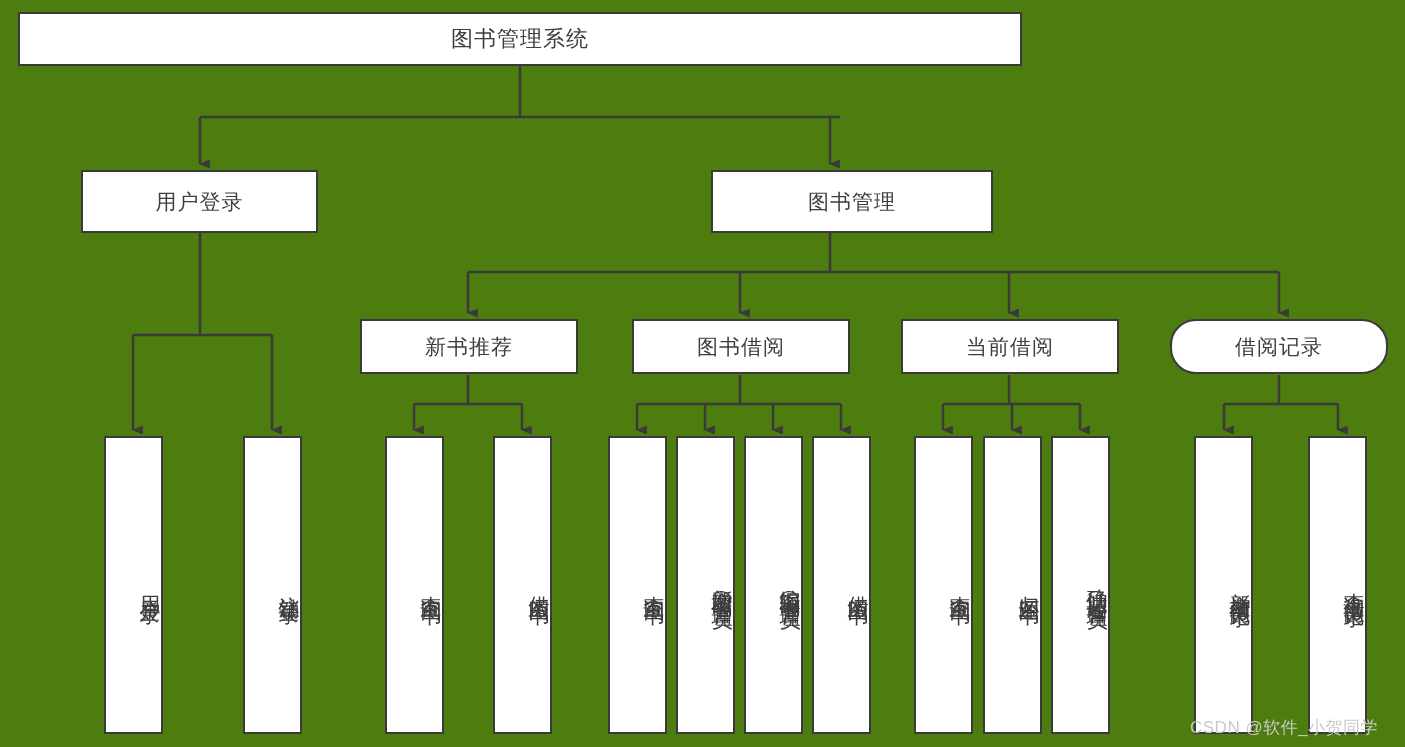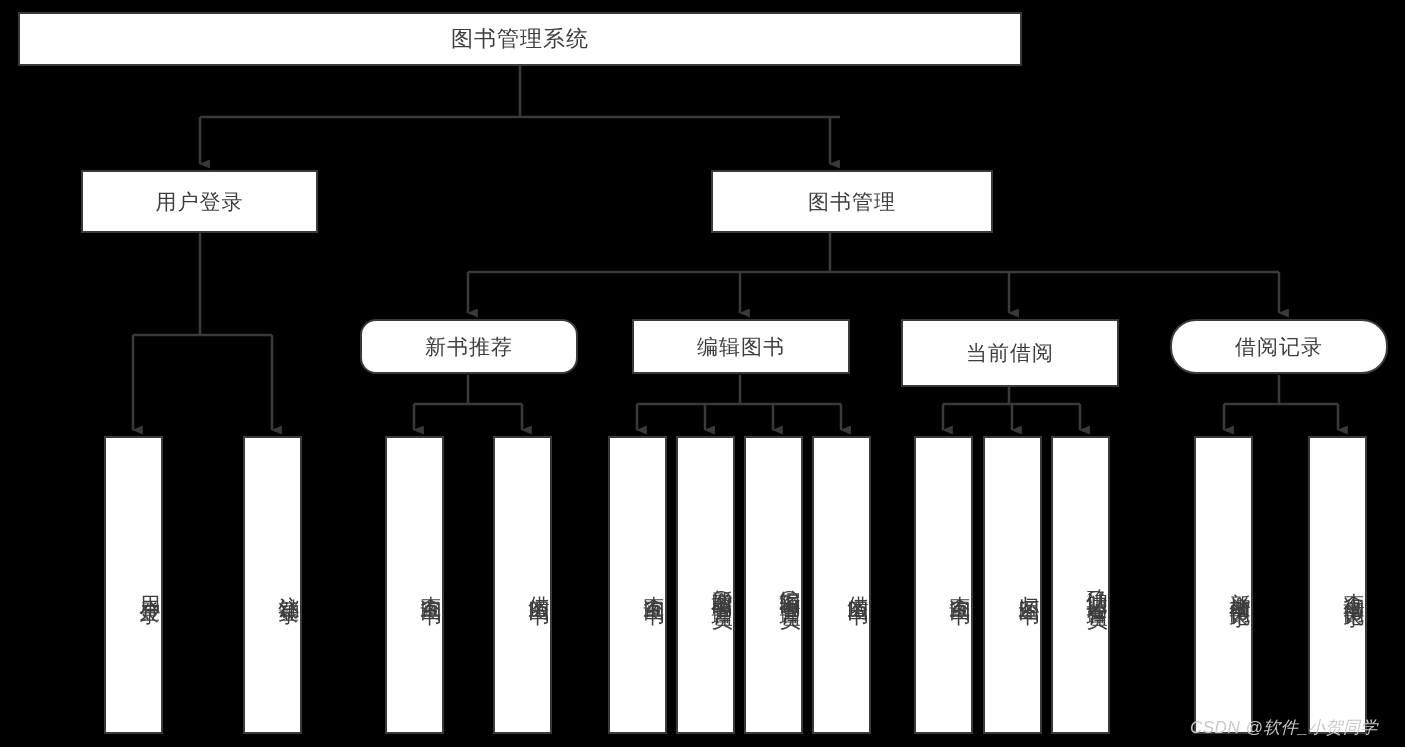--- a/index.html
+++ b/index.html
@@ -7,21 +7,21 @@
     padding: 0;
     background: #ffffff;
   }
   body {
     font-family: "Liberation Sans", "DejaVu Sans", sans-serif;
   }
   #canvas {
     position: relative;
     width: 1405px;
     height: 747px;
-    background: #000000;
+    background: #4d7c0f;
     overflow: hidden;
   }
   #edges {
     position: absolute;
     left: 0;
     top: 0;
     width: 1405px;
     height: 747px;
     pointer-events: none;
   }
@@ -60,21 +60,20 @@
     display: block;
     max-height: 100%;
   }
   .watermark {
     position: absolute;
     font-size: 17px;
     color: #c9c9c9;
     letter-spacing: 0.5px;
     white-space: nowrap;
     font-family: "Liberation Sans", "DejaVu Sans", sans-serif;
-    font-style: italic;
   }
 </style>
 </head>
 <body>
 
 <div id="canvas">
 
   <svg id="edges" viewBox="0 0 1405 747" width="1405" height="747">
     <defs>
       <marker id="arrow" viewBox="0 0 10 12" refX="5" refY="11" markerWidth="9" markerHeight="11" orient="auto-start-reverse" markerUnits="userSpaceOnUse">
@@ -130,27 +129,27 @@
     <span>图书管理系统</span>
   </div>
 
   <div class="node horiz" style="left:81px; top:170px; width:237px; height:63px;">
     <span>用户登录</span>
   </div>
   <div class="node horiz" style="left:711px; top:170px; width:282px; height:63px;">
     <span>图书管理</span>
   </div>
 
-  <div class="node horiz" style="left:360px; top:319px; width:218px; height:55px;border-radius:16px;">
+  <div class="node horiz" style="left:360px; top:319px; width:218px; height:55px;">
     <span>新书推荐</span>
   </div>
   <div class="node horiz" style="left:632px; top:319px; width:218px; height:55px;">
-    <span>编辑图书</span>
-  </div>
-  <div class="node horiz" style="left:901px; top:319px; width:218px; height:68px;">
+    <span>图书借阅</span>
+  </div>
+  <div class="node horiz" style="left:901px; top:319px; width:218px; height:55px;">
     <span>当前借阅</span>
   </div>
   <div class="node horiz" style="left:1170px; top:319px; width:218px; height:55px;border-radius:26px;">
     <span>借阅记录</span>
   </div>
 
   <div class="node vert" style="left:104px; top:436px; width:59px; height:298px;">
     <span class="vtext">用户登录</span>
   </div>
   <div class="node vert" style="left:243px; top:436px; width:59px; height:298px;">

